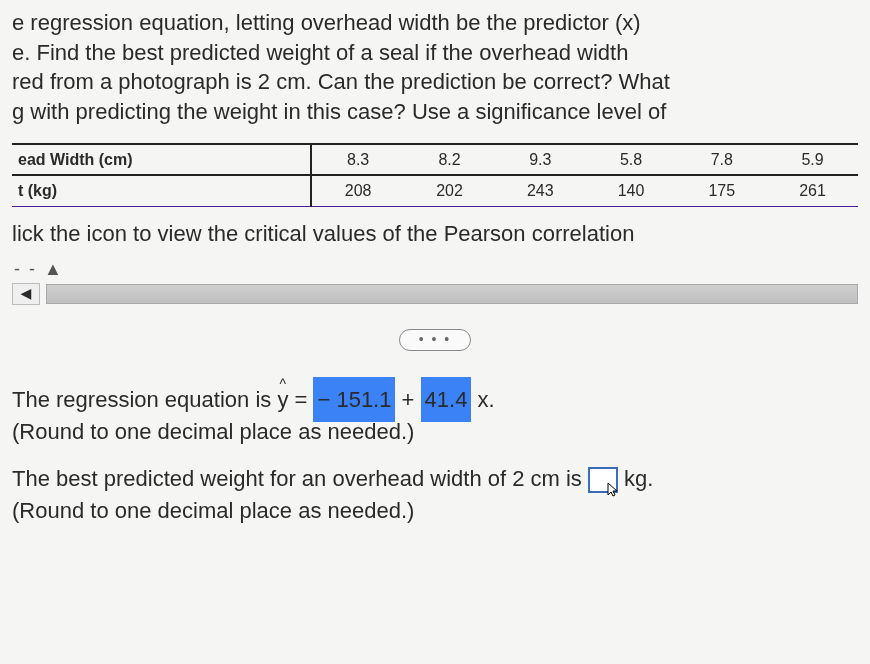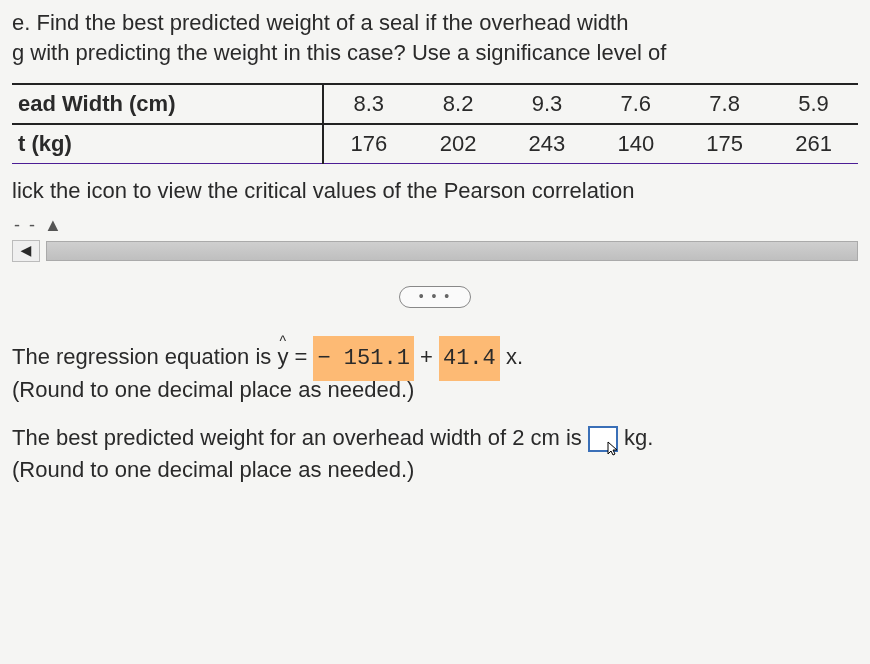--- a/index.html
+++ b/index.html
@@ -22,21 +22,21 @@
       margin-bottom: 16px;
     }
     table {
       border-collapse: collapse;
       width: 100%;
       margin-bottom: 12px;
     }
     td {
       padding: 4px 6px;
       text-align: center;
-      font-size: 22px;
+      font-size: 16px;
     }
     .row-top td {
       border-top: 2px solid #222;
       border-bottom: 2px solid #222;
     }
     .row-bot td {
       border-bottom: 1px solid #4c1d95;
     }
     .hdr-cell {
       text-align: left;
@@ -84,23 +84,22 @@
       color: #666;
       background: #fafafa;
       cursor: pointer;
     }
     .answer-block {
     }
     .eq-line {
       margin-bottom: 2px;
     }
     .hl {
-      background: #fdba74;
+      background: #3b82f6;
       padding: 10px 4px;
-      font-family: Liberation Mono, monospace;
     }
     .yhat {
       position: relative;
       display: inline-block;
     }
     .yhat .hat {
       position: absolute;
       top: -10px;
       left: 2px;
       font-size: 14px;
@@ -127,38 +126,40 @@
       letter-spacing: 2px;
       color: #555;
       margin-bottom: 2px;
       padding-left: 2px;
     }
   </style>
 </head>
 <body>
 
 <div class="intro">
+  <div>e regression equation, letting overhead width be the predictor (x)</div>
   <div>e. Find the best predicted weight of a seal if the overhead width</div>
+  <div>red from a photograph is 2 cm. Can the prediction be correct? What</div>
   <div>g with predicting the weight in this case? Use a significance level of</div>
 </div>
 
 <table>
   <tbody>
       <tr class="row-top">
     <td class="hdr-cell">ead Width (cm)</td>
     <td>8.3</td>
     <td>8.2</td>
     <td>9.3</td>
-    <td>7.6</td>
+    <td>5.8</td>
     <td>7.8</td>
     <td>5.9</td>
   </tr>
   <tr class="row-bot">
     <td class="hdr-cell">t (kg)</td>
-    <td>176</td>
+    <td>208</td>
     <td>202</td>
     <td>243</td>
     <td>140</td>
     <td>175</td>
     <td>261</td>
   </tr>
 </tbody>
   </table>
 
 <div class="link-line">lick the icon to view the critical values of the Pearson correlation</div>

